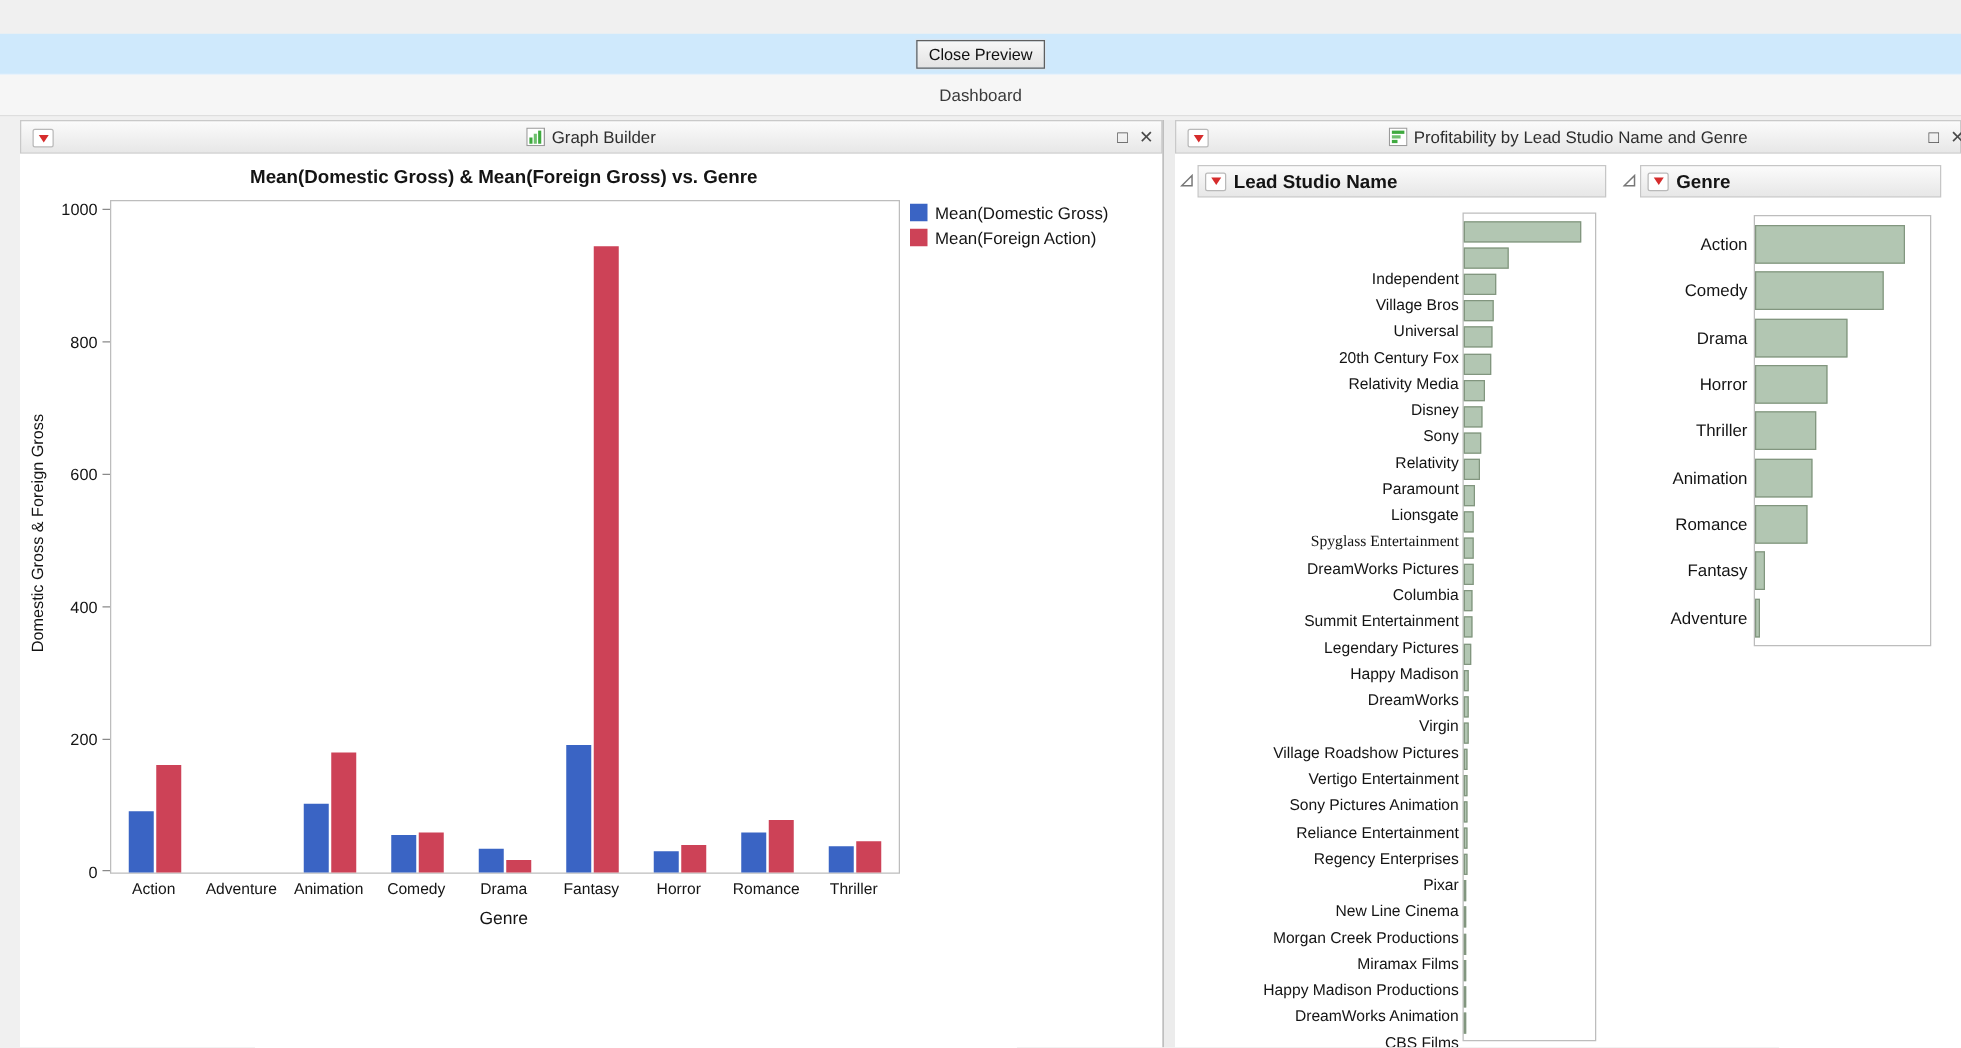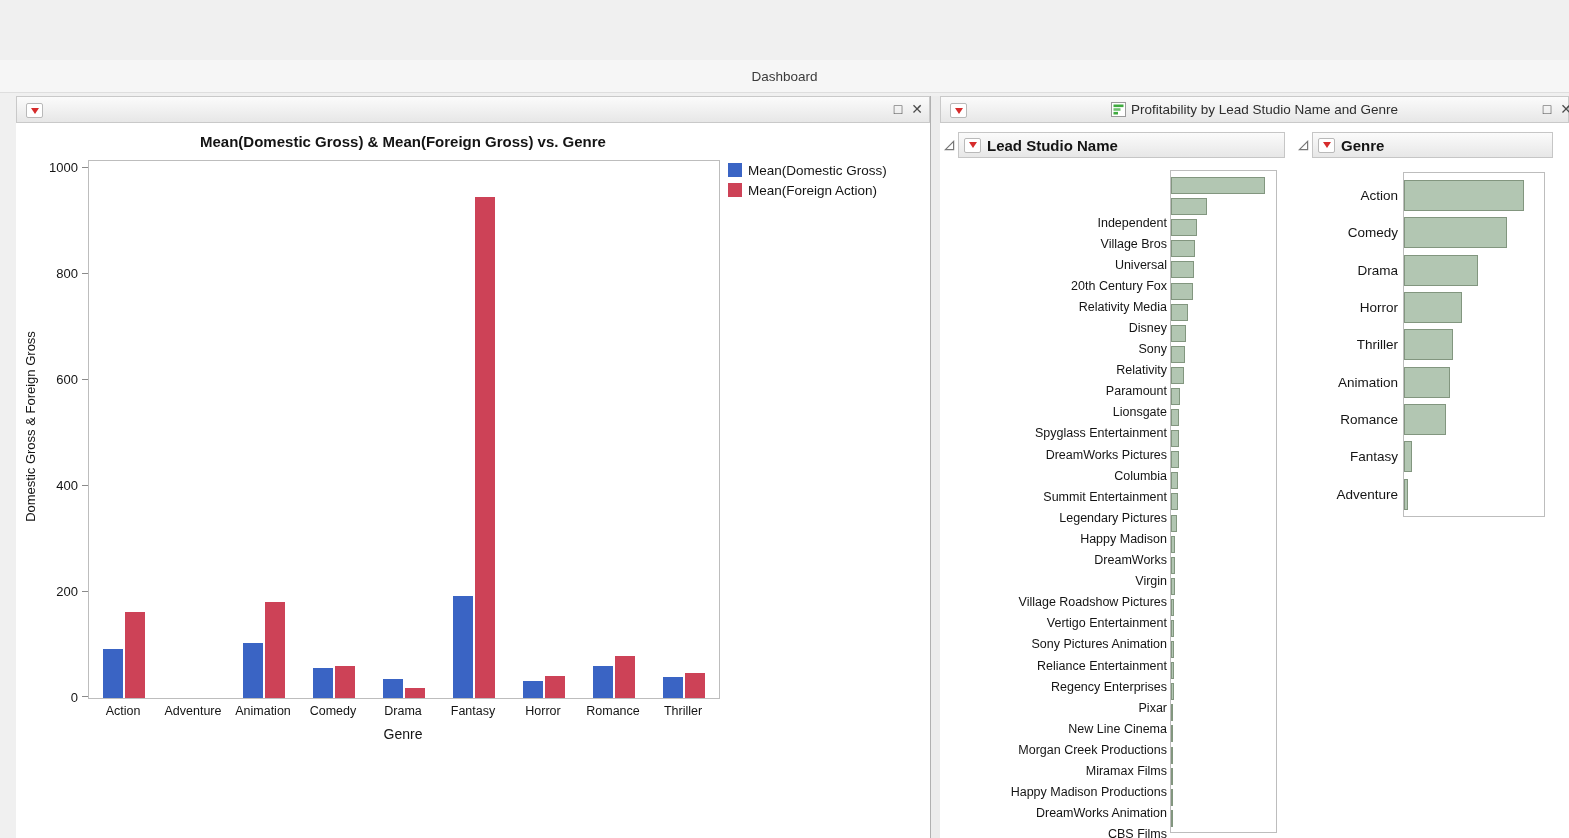--- a/index.html
+++ b/index.html
@@ -70,30 +70,42 @@
   .studio-plot{left:230px;top:47px;width:107px;height:663px;}
   .genre-labels{left:300px;top:54px;width:158px;font-size:13.5px;}
   .genre-plot{left:463px;top:49px;width:142px;height:345px;}
 </style>
 </head>
 <body>
 
 <div class="app">
 
 
+  <div class="previewbar">
+    <button class="btn">Close Preview</button>
+  </div>
 
   <div class="tabbar">
     <span>Dashboard</span>
   </div>
 
   <section class="panel panel-left">
     <header class="phead">
       <span class="rtbtn rt">
           <i></i>
         </span>
+      <span class="ptitle">
+        <svg width="15" height="15" viewBox="0 0 15 15">
+            <rect x="0.5" y="0.5" width="14" height="14" fill="#fff" stroke="#9a9a9a"></rect>
+            <rect x="2.5" y="8" width="2.5" height="5" fill="#3faa3f"></rect>
+            <rect x="6" y="5" width="2.5" height="8" fill="#6fc06f"></rect>
+            <rect x="9.5" y="2.5" width="2.5" height="10.5" fill="#3faa3f"></rect>
+          </svg>
+        <span>Graph Builder</span>
+      </span>
       <span class="pctrl ctrl-left">
         <span>□</span>
         <span>✕</span>
       </span>
     </header>
     <div class="pbody">
       <div class="gb-title">Mean(Domestic Gross) &amp; Mean(Foreign Gross) vs. Genre</div>
       <div class="gb-ylab">Domestic Gross &amp; Foreign Gross</div>
       <div class="gb-yaxis" id="gb-yaxis">
           <div class="ytick-line" style="bottom: 0px;"></div>
@@ -190,21 +202,21 @@
           <div class="hrow" style="height: 21.1px;">Independent</div>
           <div class="hrow" style="height: 21.1px;">Village Bros</div>
           <div class="hrow" style="height: 21.1px;">Universal</div>
           <div class="hrow" style="height: 21.1px;">20th Century Fox</div>
           <div class="hrow" style="height: 21.1px;">Relativity Media</div>
           <div class="hrow" style="height: 21.1px;">Disney</div>
           <div class="hrow" style="height: 21.1px;">Sony</div>
           <div class="hrow" style="height: 21.1px;">Relativity</div>
           <div class="hrow" style="height: 21.1px;">Paramount</div>
           <div class="hrow" style="height: 21.1px;">Lionsgate</div>
-          <div class="hrow" style="height: 21.1px;">Spyglass Entertainment</div>
+          <div class="hrow" style="height: 21.1px; font-family: Liberation Serif, serif;">Spyglass Entertainment</div>
           <div class="hrow" style="height: 21.1px;">DreamWorks Pictures</div>
           <div class="hrow" style="height: 21.1px;">Columbia</div>
           <div class="hrow" style="height: 21.1px;">Summit Entertainment</div>
           <div class="hrow" style="height: 21.1px;">Legendary Pictures</div>
           <div class="hrow" style="height: 21.1px;">Happy Madison</div>
           <div class="hrow" style="height: 21.1px;">DreamWorks</div>
           <div class="hrow" style="height: 21.1px;">Virgin</div>
           <div class="hrow" style="height: 21.1px;">Village Roadshow Pictures</div>
           <div class="hrow" style="height: 21.1px;">Vertigo Entertainment</div>
           <div class="hrow" style="height: 21.1px;">Sony Pictures Animation</div>

